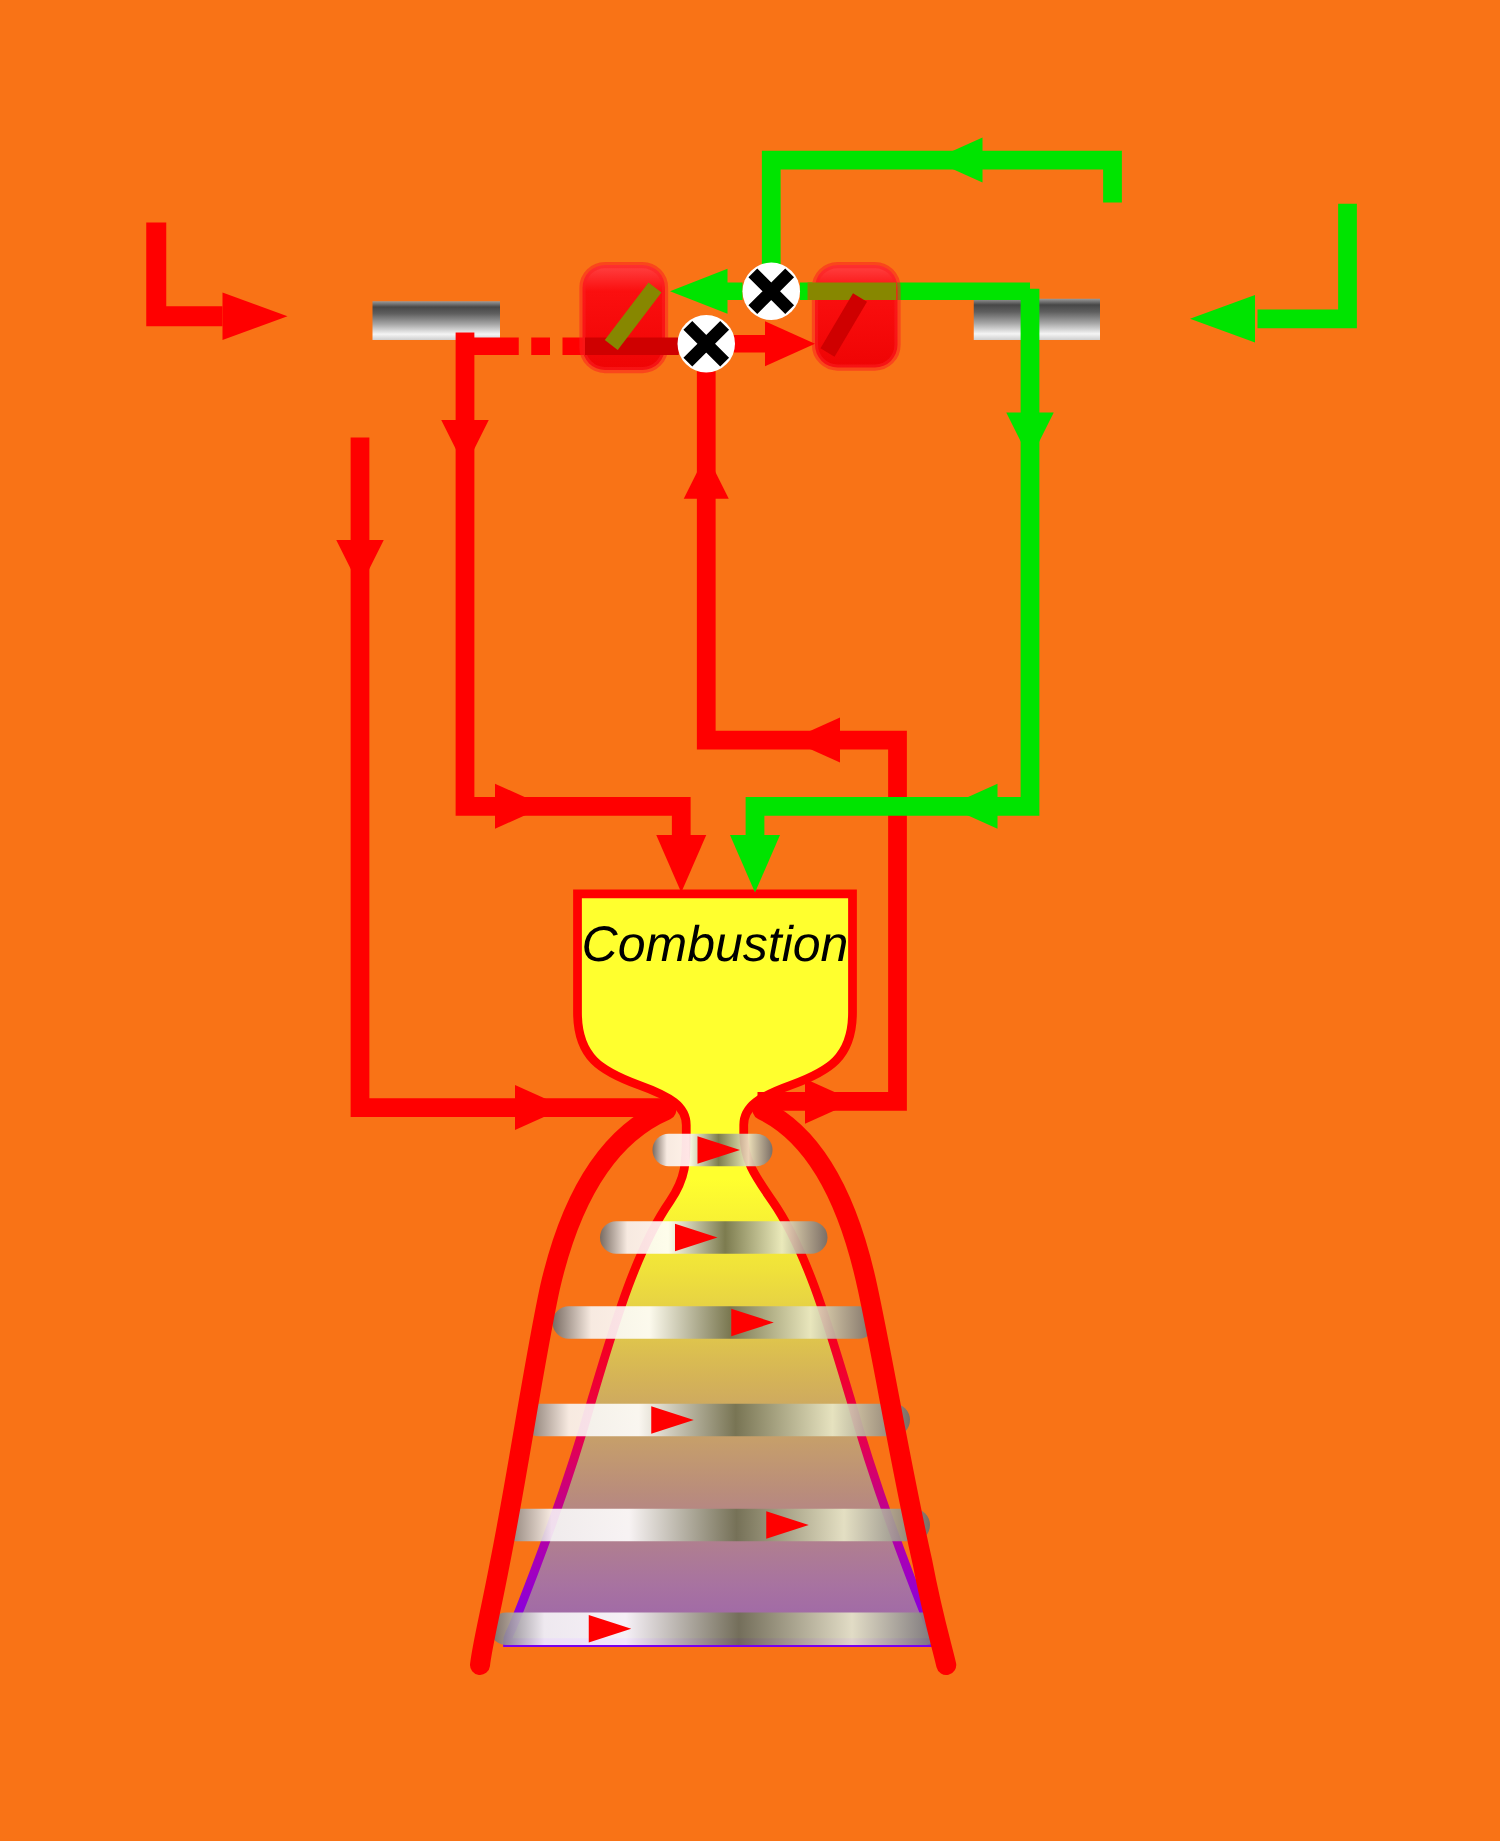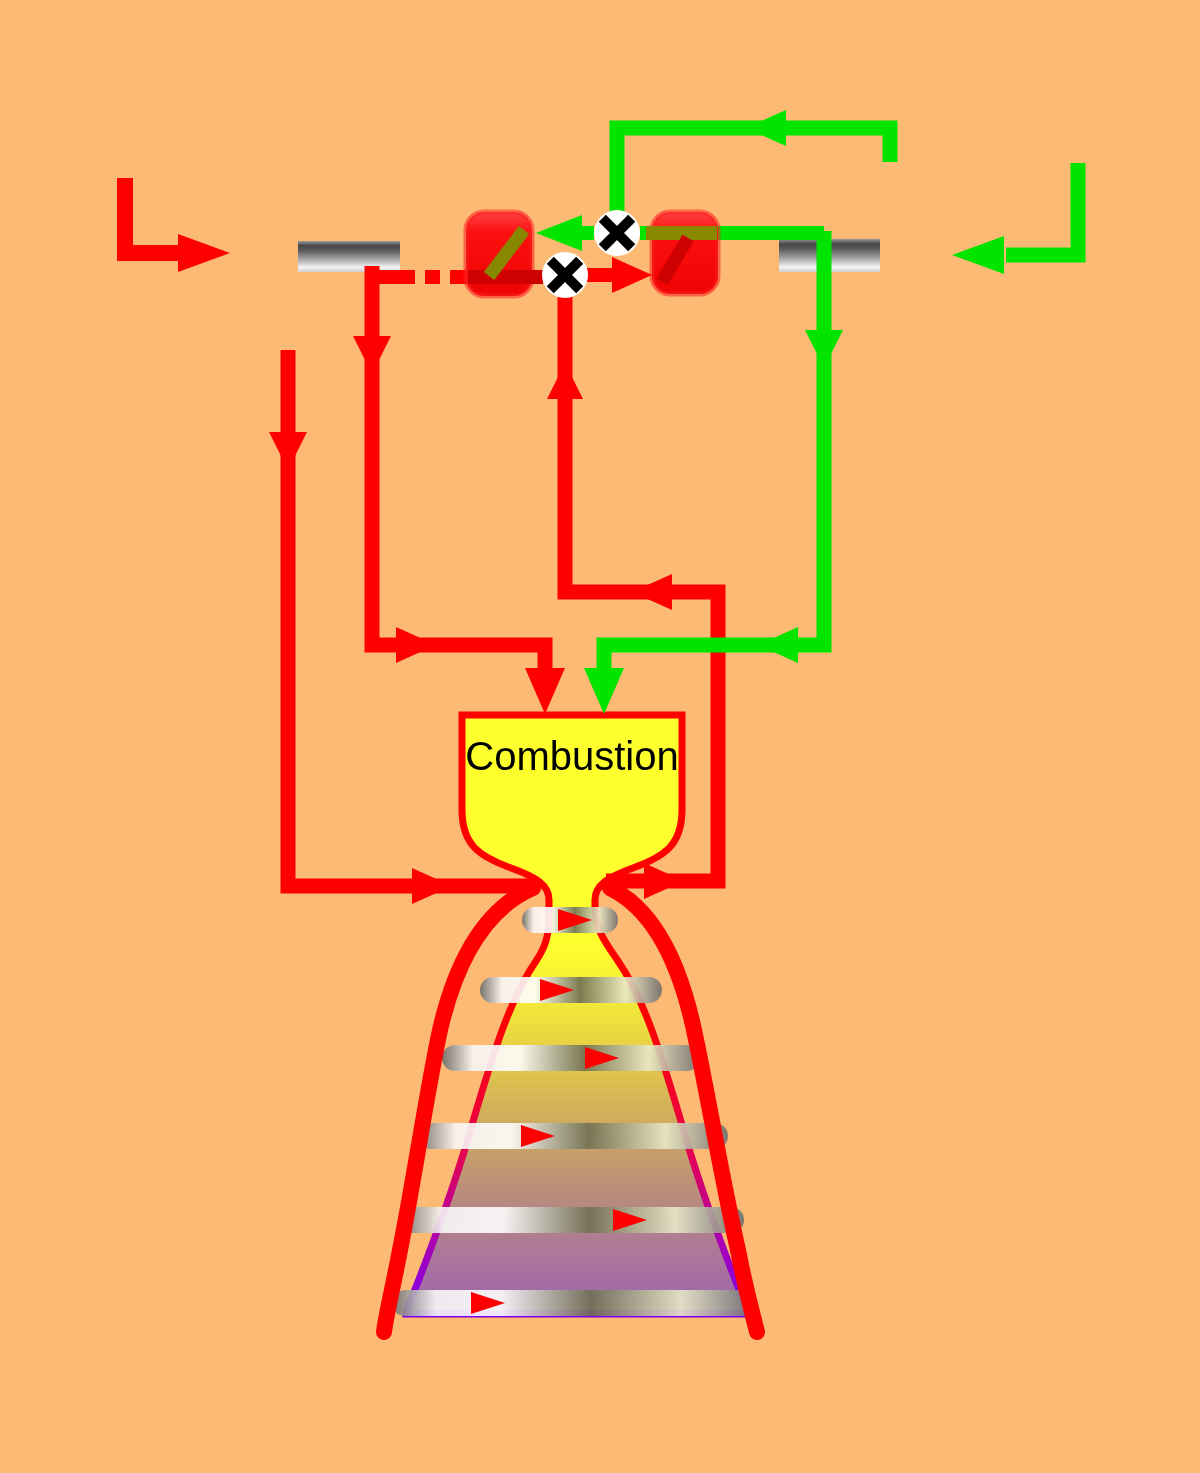--- a/index.html
+++ b/index.html
@@ -1,17 +1,17 @@
 <!DOCTYPE html>
 <html><head>
 <meta charset="utf-8">
 <style>
   html,body{margin:0;padding:0;background:#000;}
-  #stage{position:relative;width:1200px;height:1473px;background:#fdba74;overflow:hidden;
-         font-family:"Liberation Sans",sans-serif;}
+  #stage{position:relative;width:1200px;height:1473px;background:#f97316;overflow:hidden;
+         font-family:"Liberation Sans",sans-serif;font-style:italic;}
   #diagram{position:absolute;left:0;top:0;}
   .chamber-label{position:absolute;left:372px;width:400px;text-align:center;
     font-size:40px;line-height:40px;color:#000;font-family:"Liberation Sans",sans-serif;}
   #chamber-label-1{top:736px;}
   #chamber-label-2{top:772px;}
 </style>
 </head>
 <body>
 
 <div id="stage">

